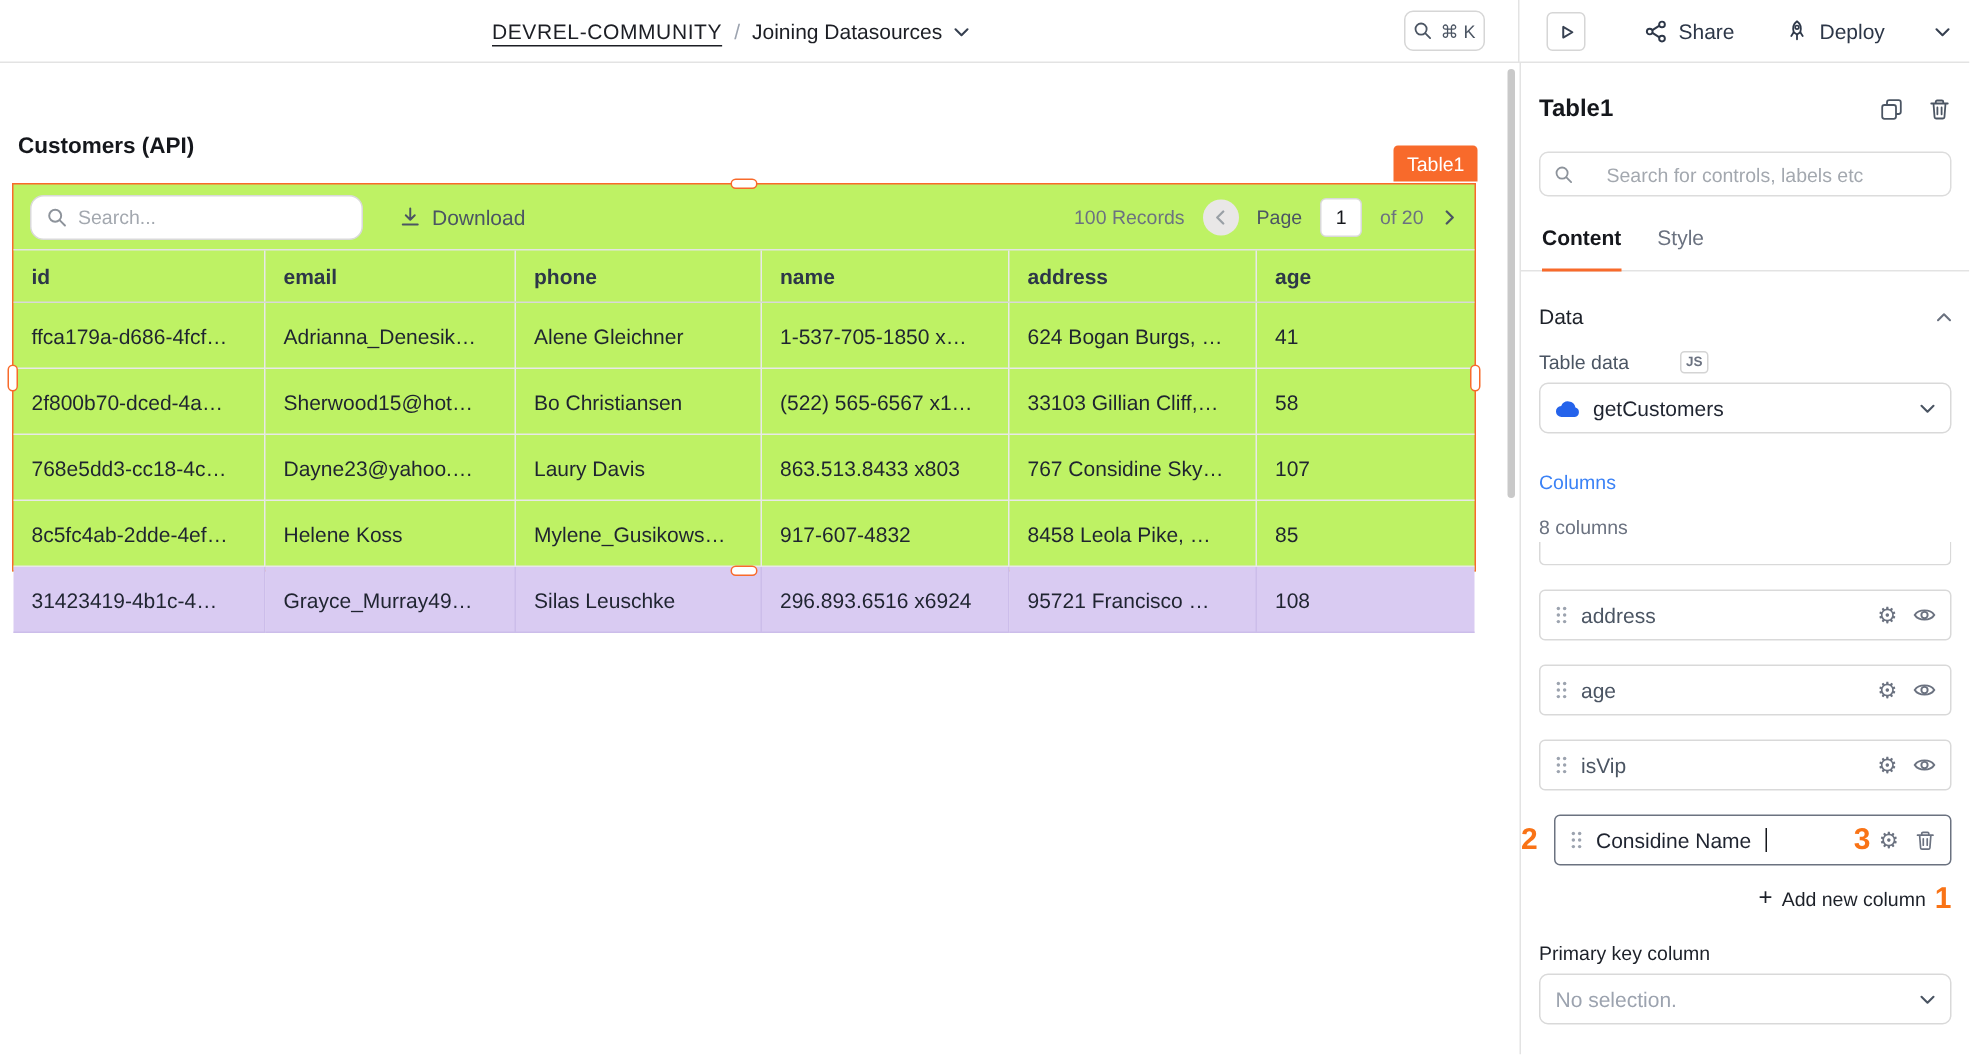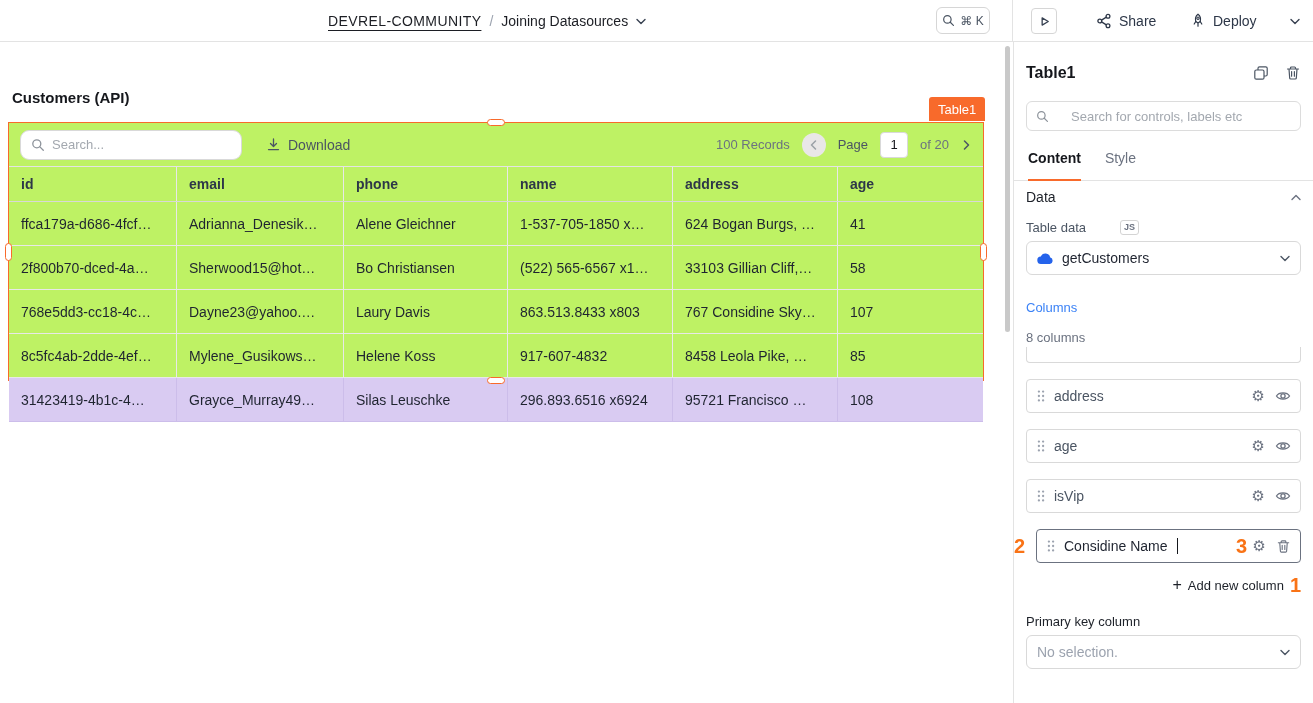--- a/index.html
+++ b/index.html
@@ -54,21 +54,21 @@
   
   .panel { position:absolute; left:1013px; top:42px; width:300px; height:661px; border-left:1px solid #e3e3e3; background:#fff; padding:22px 12px 0; font-size:13px; overflow:hidden; }
   .panel-title-row { display:flex; align-items:center; }
   .panel-title { font-size:16px; font-weight:700; color:#15171c; }
   .panel-title-icons { margin-left:auto; display:flex; gap:16px; color:#4b5563; align-items:center; }
   .panel-title-icons > span { cursor:pointer; display:flex; }
   .panel-search { margin-top:19px; height:30px; border:1px solid #dcdcdc; border-radius:6px; display:flex; align-items:center; gap:22px; padding:0 9px; color:#8d939b; }
   .panel-tabs { margin:19px -12px 0; padding:0 14px; display:flex; gap:24px; border-bottom:1px solid #e3e3e3; height:31px; }
   .tab { font-size:14px; color:#6b7280; cursor:pointer; display:flex; align-items:flex-start; }
   .tab.active { color:#15171c; font-weight:600; border-bottom:2px solid #f86a2b; margin-bottom:-1px; }
-  .section-header { margin-top:8px; display:flex; align-items:center; color:#1d2129; font-size:14px; font-weight:500; }
+  .section-header { margin-top:22px; display:flex; align-items:center; color:#1d2129; font-size:14px; font-weight:500; }
   .section-caret { margin-left:auto; color:#6b7280; display:flex; cursor:pointer; }
   .field-label-row { margin-top:15px; display:flex; align-items:center; gap:6px; color:#4b5563; font-size:13px; }
   .js-badge { font-size:9px; font-weight:700; color:#6b7280; border:1px solid #d4d4d4; border-radius:3px; padding:2px 3px; line-height:1; cursor:pointer;margin-left:28px; }
   .dropdown { margin-top:6px; height:34px; border:1px solid #d9d9d9; border-radius:6px; display:flex; align-items:center; gap:8px; padding:0 10px; font-size:14px; color:#1f2430; cursor:pointer; background:#fff; }
   .dropdown .dd-caret { margin-left:auto; color:#4b5563; display:flex; }
   .columns-label { margin-top:25px; color:#3b82f6; }
   .columns-count { margin-top:15px; color:#6b7280; }
   .clipped-row { margin-top:2px; height:16px; border:1px solid #d9d9d9; border-top:none; border-radius:0 0 4px 4px; }
   .col-item { margin-top:16px; height:34px; border:1px solid #d9d9d9; border-radius:4px; display:flex; align-items:center; gap:8px; padding:0 9px; font-size:14px; color:#4b5563; background:#fff; position:relative; }
   .col-item .drag { color:#9ca3af; display:flex; cursor:grab; }
@@ -228,22 +228,22 @@
   <div class="tbl-row">
     <div class="cell">768e5dd3-cc18-4c…</div>
     <div class="cell">Dayne23@yahoo.…</div>
     <div class="cell">Laury Davis</div>
     <div class="cell">863.513.8433 x803</div>
     <div class="cell">767 Considine Sky…</div>
     <div class="cell">107</div>
   </div>
   <div class="tbl-row">
     <div class="cell">8c5fc4ab-2dde-4ef…</div>
+    <div class="cell">Helene Koss</div>
     <div class="cell">Mylene_Gusikows…</div>
-    <div class="cell">Helene Koss</div>
     <div class="cell">917-607-4832</div>
     <div class="cell">8458 Leola Pike, …</div>
     <div class="cell">85</div>
   </div>
   <div class="tbl-row selected">
     <div class="cell">31423419-4b1c-4…</div>
     <div class="cell">Grayce_Murray49…</div>
     <div class="cell">Silas Leuschke</div>
     <div class="cell">296.893.6516 x6924</div>
     <div class="cell">95721 Francisco …</div>

